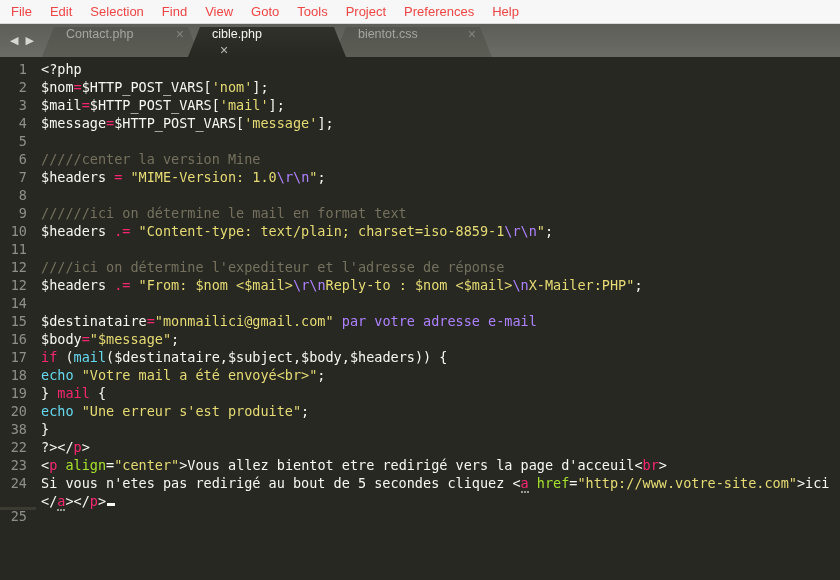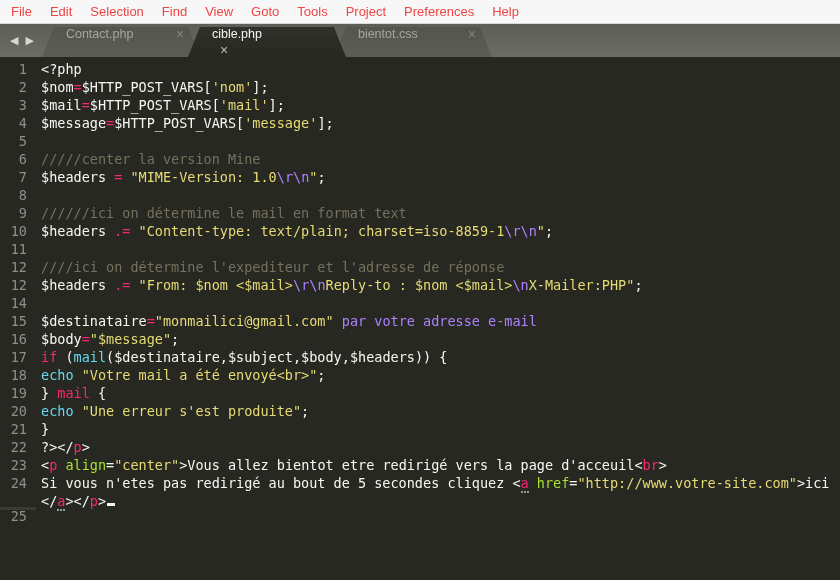--- a/index.html
+++ b/index.html
@@ -178,21 +178,21 @@
     </div>
     <div class="line">
       <span class="gutter">19</span>
       <div class="code"><span class="seg w">} </span><span class="seg p">mail</span><span class="seg w"> {</span></div>
     </div>
     <div class="line">
       <span class="gutter">20</span>
       <div class="code"><span class="seg b">echo</span><span class="seg w"> </span><span class="seg s">"Une erreur s'est produite"</span><span class="seg w">;</span></div>
     </div>
     <div class="line">
-      <span class="gutter">21</span>
+      <span class="gutter">38</span>
       <div class="code"><span class="seg w">}</span></div>
     </div>
     <div class="line">
       <span class="gutter">22</span>
       <div class="code"><span class="seg w">?&gt;&lt;/</span><span class="seg p">p</span><span class="seg w">&gt;</span></div>
     </div>
     <div class="line">
       <span class="gutter">23</span>
       <div class="code"><span class="seg w">&lt;</span><span class="seg p">p</span><span class="seg w"> </span><span class="seg g">align</span><span class="seg w">=</span><span class="seg s">"center"</span><span class="seg w">&gt;Vous allez bientot etre redirigé vers la page d'acceuil&lt;</span><span class="seg p">br</span><span class="seg w">&gt;</span></div>
     </div>

